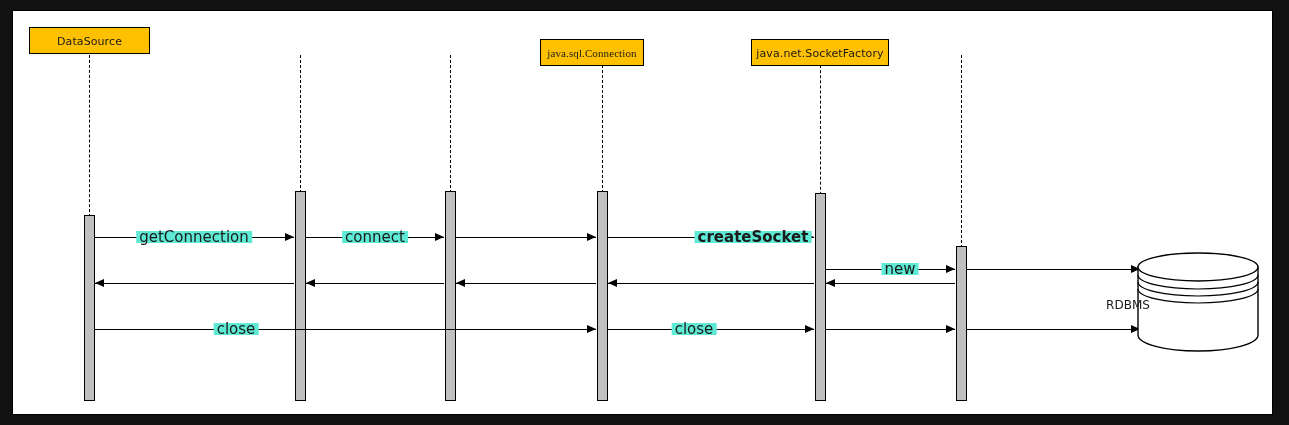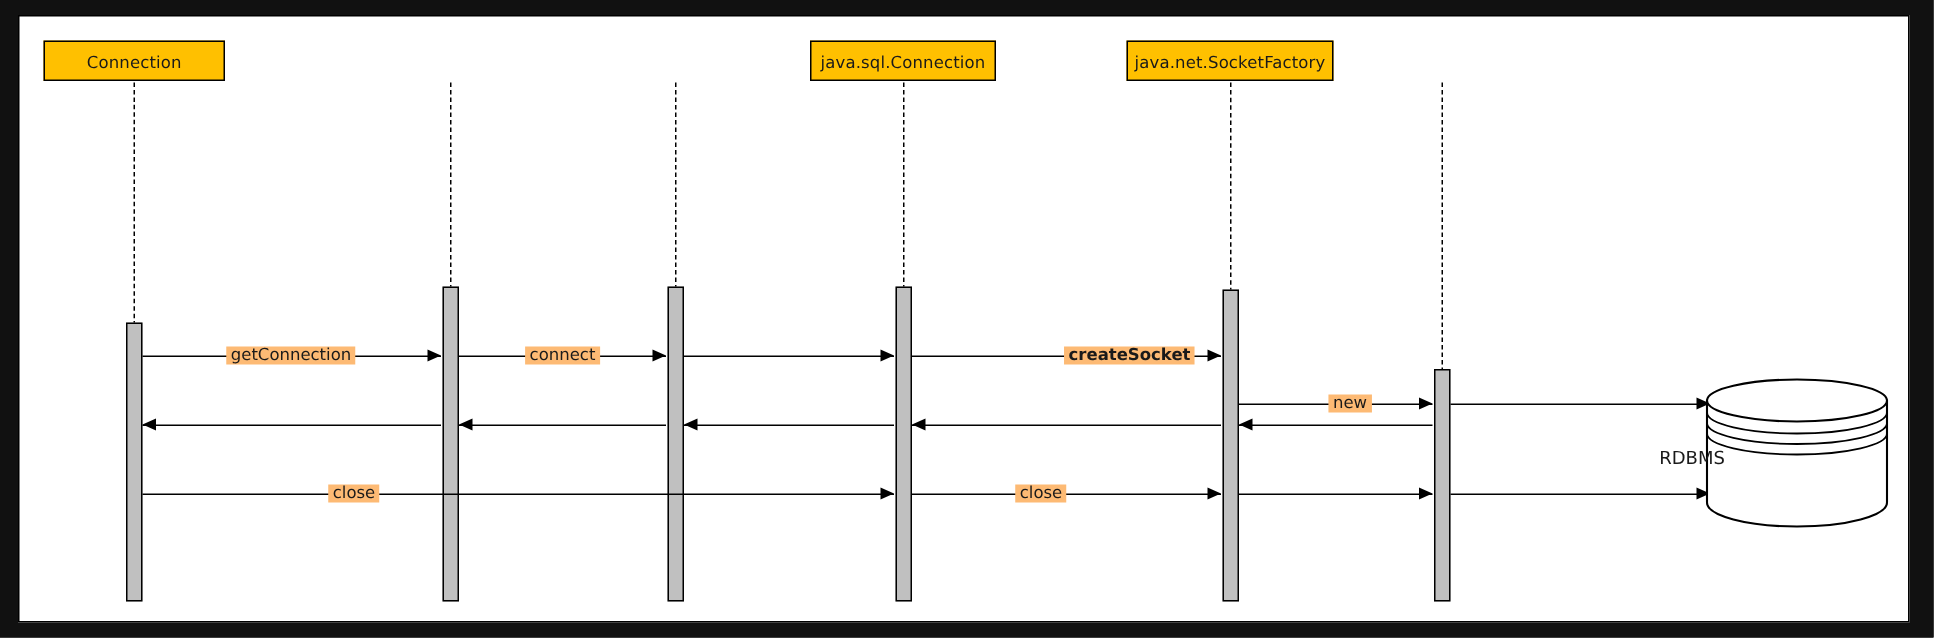--- a/index.html
+++ b/index.html
@@ -71,22 +71,22 @@
     border-bottom: 4px solid transparent;
     border-left: 9px solid #000000;
   }
   .arrowhead.left {
     border-top: 4px solid transparent;
     border-bottom: 4px solid transparent;
     border-right: 9px solid #000000;
   }
   .msg-label {
     position: absolute;
-    background: #fdba74;
-    font-size: 11px;
+    background: #5eead4;
+    font-size: 15px;
     color: #1a1a1a;
     padding: 0 3px;
     white-space: nowrap;
     transform: translate(-50%, -50%);
     line-height: 12px;
   }
   
   .db {
     position: absolute;
   }
@@ -172,18 +172,18 @@
 
     <svg class="db" style="left:1120px; top:240px;" width="130" height="102" viewBox="0 0 130 102">
       <path d="M5,16 L5,84 A60,16 0 0 0 125,84 L125,16 Z" fill="#ffffff" stroke="#000000" stroke-width="1.4"></path>
       <ellipse cx="65" cy="16" rx="60" ry="14" fill="#ffffff" stroke="#000000" stroke-width="1.4"></ellipse>
       <path d="M5,24 A60,14 0 0 0 125,24" fill="none" stroke="#000000" stroke-width="1.2"></path>
       <path d="M5,31 A60,14 0 0 0 125,31" fill="none" stroke="#000000" stroke-width="1.2"></path>
       <path d="M5,38 A60,14 0 0 0 125,38" fill="none" stroke="#000000" stroke-width="1.2"></path>
     </svg>
     <div class="db-label" style="left:1115px; top:294px;">RDBMS</div>
 
-    <div class="lifeline-head" style="left:16px;  top:16px; width:121px;">Connection</div>
-    <div class="lifeline-head" style="left:527px; top:16px; width:124px;">java.sql.Connection</div>
-    <div class="lifeline-head" style="left:738px; top:16px; width:138px;">java.net.SocketFactory</div>
+    <div class="lifeline-head" style="left:16px;  top:16px; width:121px;">DataSource</div>
+    <div class="lifeline-head" style="left:527px; top:28px; width:104px;font-family:Liberation Serif, serif;">java.sql.Connection</div>
+    <div class="lifeline-head" style="left:738px; top:28px; width:138px;">java.net.SocketFactory</div>
 
   </div>
 </div>
 
 </body></html>

